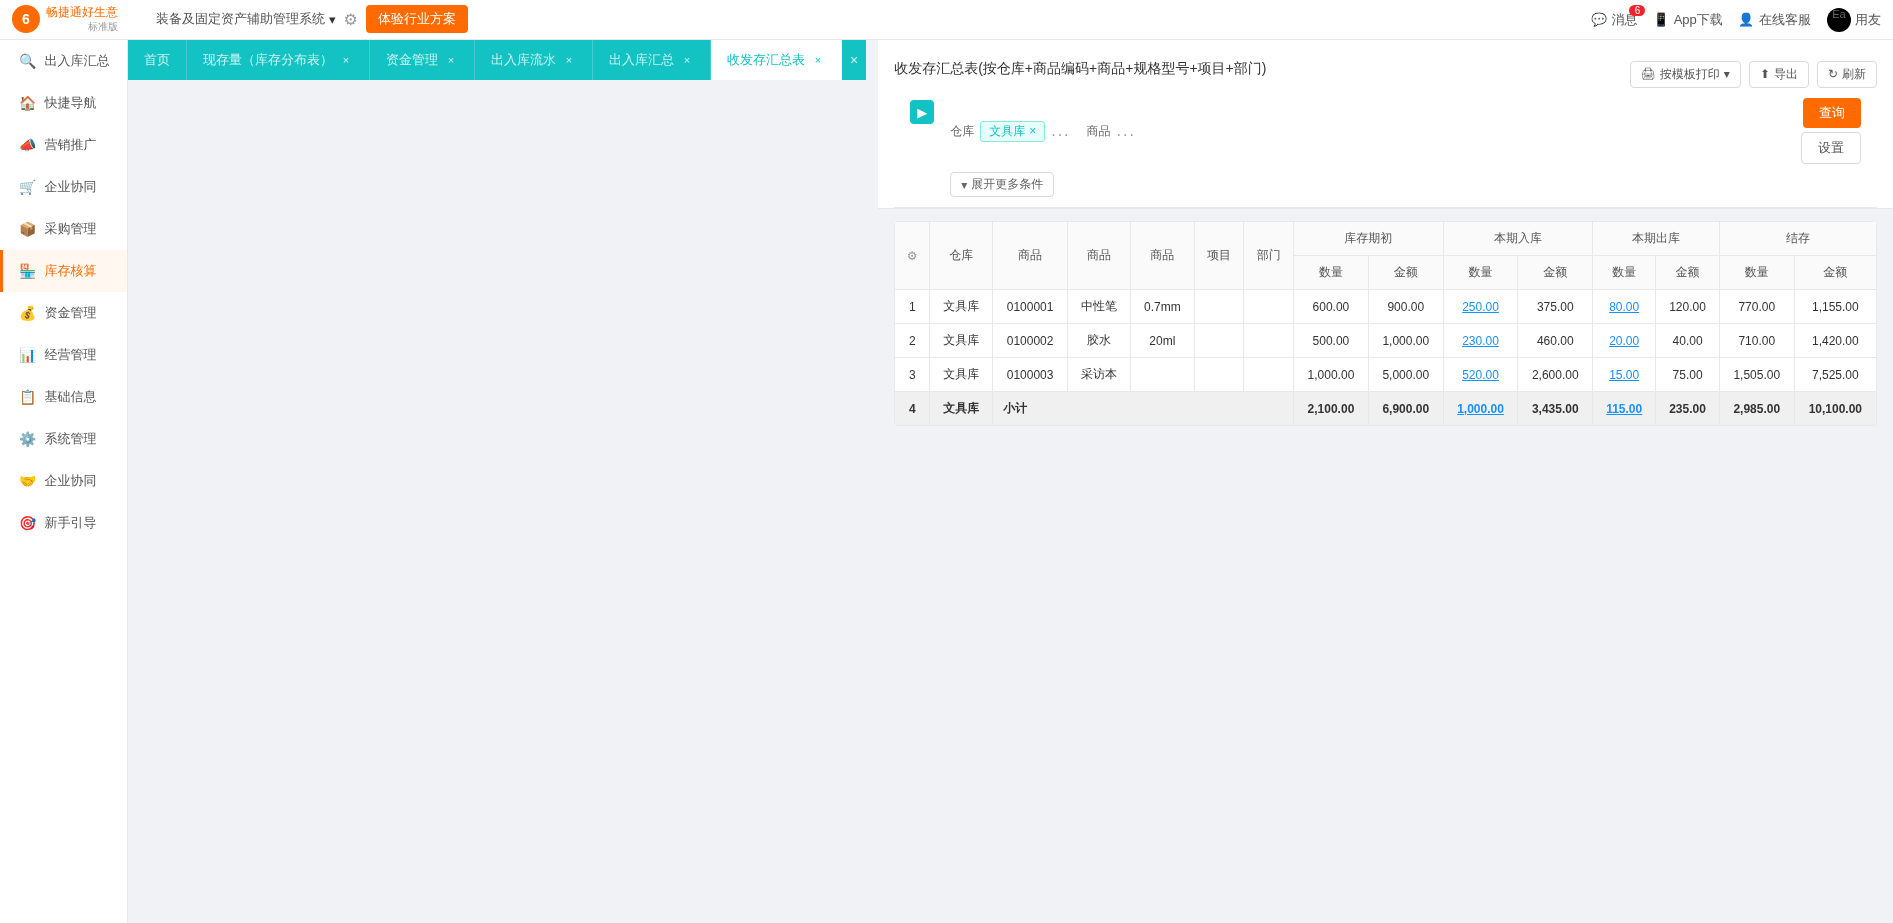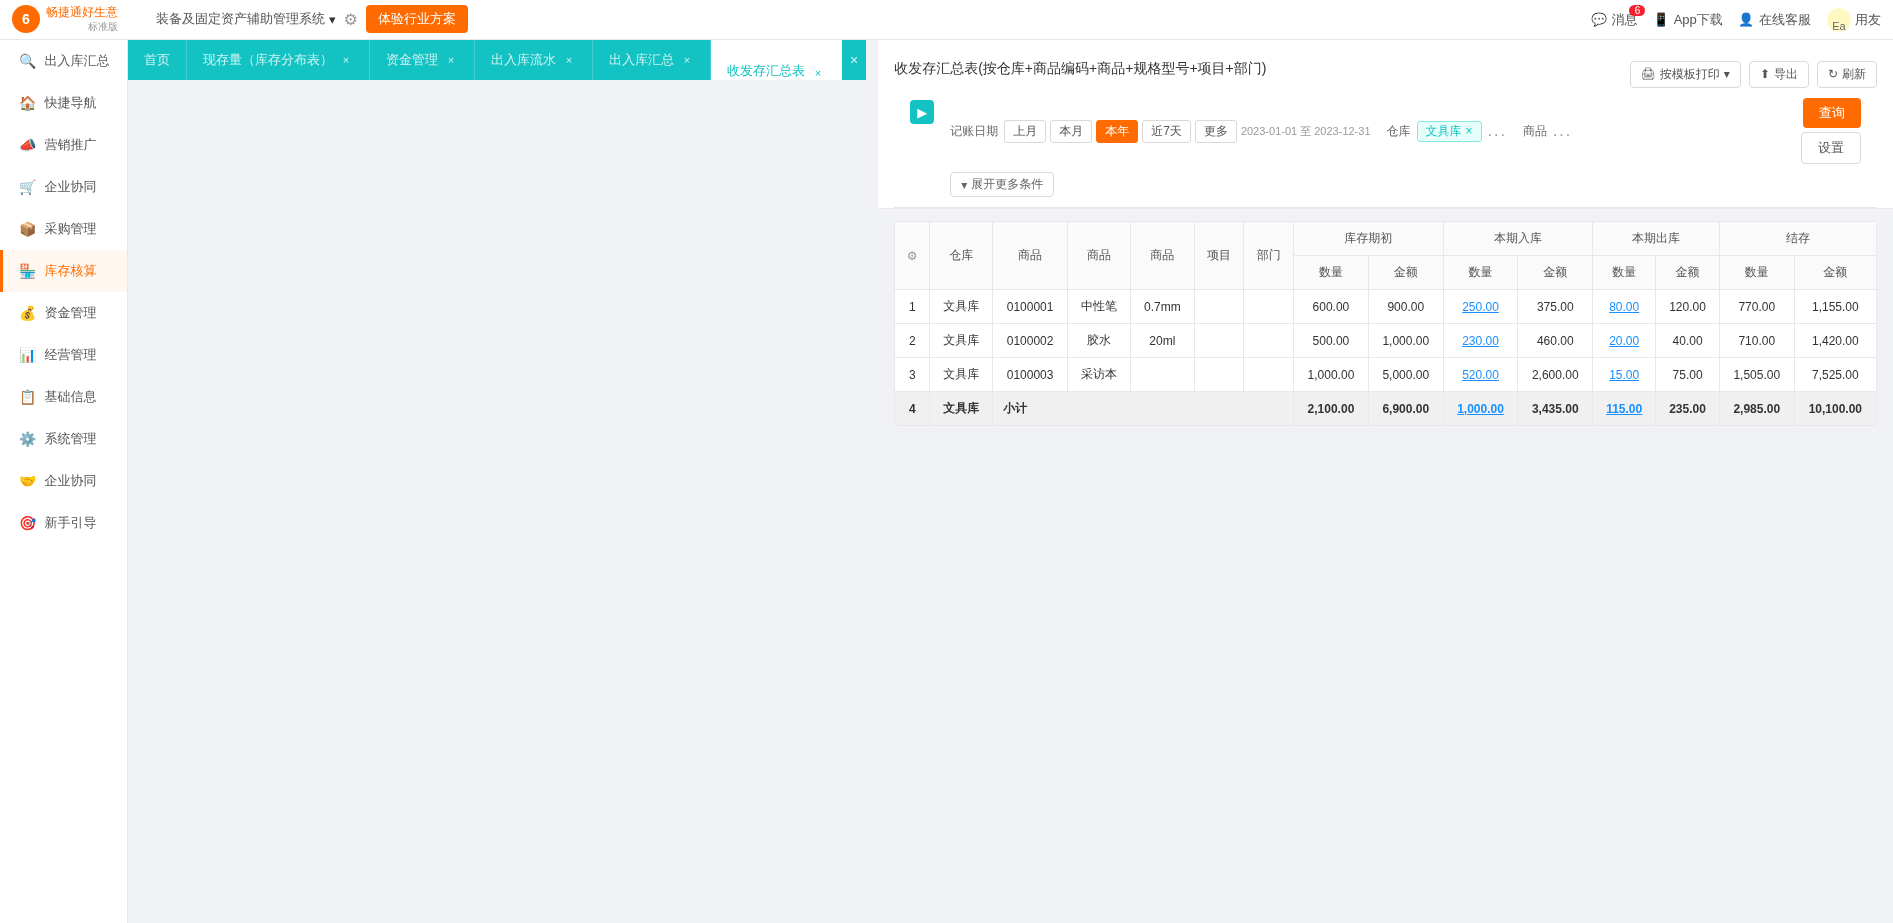--- a/index.html
+++ b/index.html
@@ -12,38 +12,38 @@
     .logo-icon { width: 28px; height: 28px; background: #ff6b00; border-radius: 50%; display: flex; align-items: center; justify-content: center; color: #fff; font-size: 14px; font-weight: bold; }
     .logo-text { font-size: 12px; color: #ff6b00; line-height: 1.2; }
     .logo-tag { font-size: 10px; color: #999; text-align: right; }
     .system-name { font-size: 13px; color: #555; margin-left: 8px; font-family: Liberation Serif, serif; }
     .system-dropdown { display: flex; align-items: center; gap: 4px; cursor: pointer; }
     .experience-btn { background: #ff6b00; color: #fff; border: none; border-radius: 4px; padding: 5px 12px; font-size: 13px; cursor: pointer; }
     .top-bar-right { display: flex; align-items: center; gap: 16px; font-size: 13px; color: #555; }
     .top-badge { position: relative; display: inline-block; }
     .badge-num { position: absolute; top: -6px; right: -8px; background: #f5222d; color: #fff; border-radius: 8px; font-size: 10px; padding: 0 4px; min-width: 16px; text-align: center; }
     .top-icon-item { display: flex; align-items: center; gap: 4px; cursor: pointer; }
-    .user-avatar { width: 24px; height: 24px; background: #fef9c3; border-radius: 50%; display: flex; align-items: flex-end; justify-content: center; font-size: 11px; color: #666; }
+    .user-avatar { width: 24px; height: 24px; background: #000000; border-radius: 50%; display: flex; align-items: flex-start; justify-content: center; font-size: 11px; color: #666; }
 
     
     .main-layout { display: flex; flex: 1; overflow: hidden; }
 
     
     .sidebar { width: 128px; background: #fff; border-right: 1px solid #e8e8e8; display: flex; flex-direction: column; overflow-y: auto; }
     .sidebar-item { display: flex; align-items: center; gap: 8px; padding: 12px 16px; cursor: pointer; color: #555; font-size: 13px; border-left: 3px solid transparent; }
     .sidebar-item.active { background: #fff7f0; color: #ff6b00; border-left: 3px solid #ff6b00; }
     .sidebar-icon { font-size: 14px; }
 
     
     .content-area { flex: 1; display: flex; flex-direction: row; overflow: hidden; gap: 12px; }
 
     
     .tab-bar { height: 40px; background: #13c2c2; display: flex; align-items: center; padding: 0 0 0 0; overflow-x: auto; }
     .tab-item { display: flex; align-items: center; gap: 6px; padding: 0 16px; height: 40px; font-size: 13px; cursor: pointer; color: rgba(255,255,255,0.8); white-space: nowrap; border-right: 1px solid rgba(255,255,255,0.2); }
-    .tab-item.active { background: #fff; color: #13c2c2; font-weight: 500; align-items: flex-end; }
+    .tab-item.active { background: #fff; color: #13c2c2; font-weight: 500; }
 
     
     .page-content { flex: 1; display: flex; flex-direction: column; overflow: hidden; background: #f0f2f5; }
 
     
     .page-header { background: #fff; padding: 20px 16px 0; border-bottom: 1px solid #e8e8e8; }
     .page-title { font-size: 14px; font-weight: 500; color: #333; margin-bottom: 10px; }
     .page-title-row { display: flex; align-items: center; justify-content: space-between; }
     .page-actions { display: flex; align-items: center; gap: 8px; }
     .btn-action { display: flex; align-items: center; gap: 4px; padding: 4px 10px; border: 1px solid #d9d9d9; background: #fff; border-radius: 4px; cursor: pointer; font-size: 12px; color: #555; }
@@ -238,31 +238,20 @@
               <span>↻</span>
               <span>刷新</span>
             </button>
           </div>
         </div>
 
         <div class="filter-area">
           <div class="filter-toggle">▶</div>
           <div class="filter-body">
             <div class="filter-row">
-              <div class="filter-field">
-                <span class="filter-label">记账日期</span>
-                <div class="date-shortcuts">
-                  <button class="date-btn">上月</button>
-                  <button class="date-btn">本月</button>
-                  <button class="date-btn active">本年</button>
-                  <button class="date-btn">近7天</button>
-                  <button class="date-btn">更多</button>
-                  <span class="date-range">2023-01-01 至 2023-12-31</span>
-                </div>
-              </div>
               <div class="filter-field">
                 <span class="filter-label">仓库</span>
                 <div class="filter-tag">
                   <span>文具库</span>
                   <span class="filter-tag-close">×</span>
                 </div>
                 <span class="filter-dots">...</span>
               </div>
               <div class="filter-field">
                 <span class="filter-label">商品</span>

